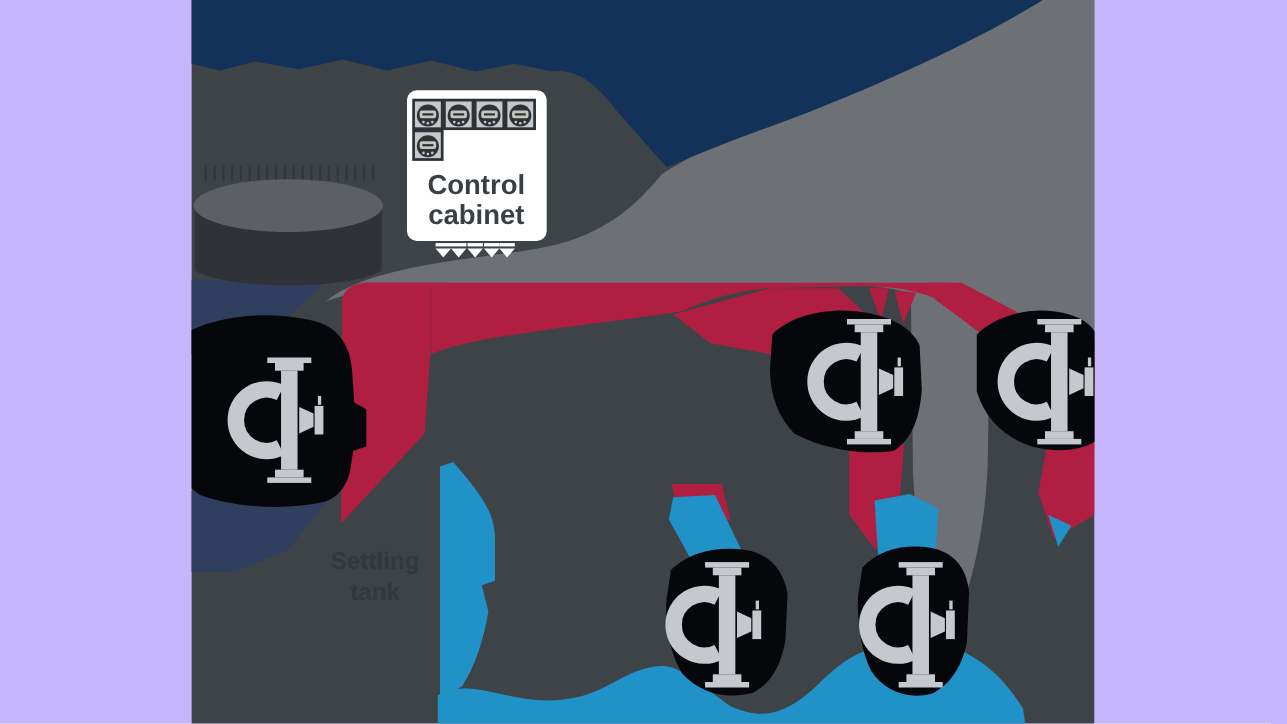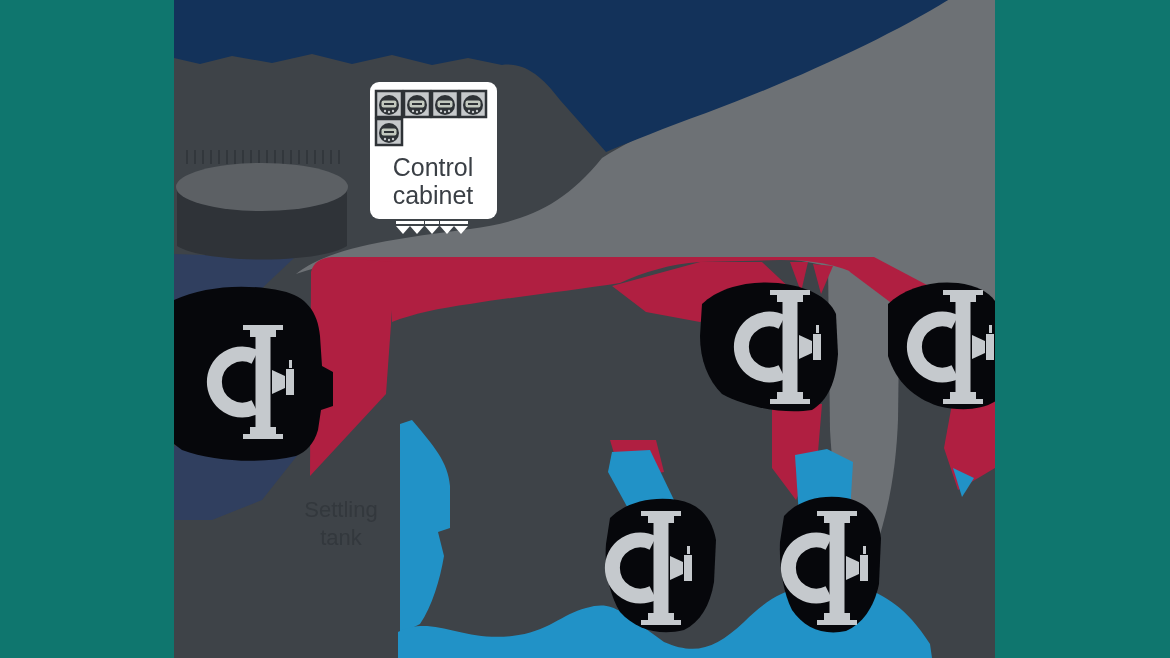--- a/index.html
+++ b/index.html
@@ -1,17 +1,17 @@
 <!DOCTYPE html>
 <html><head>
 <meta charset="utf-8">
 <style>
   html,body{margin:0;padding:0;background:#FFFFFF;}
-  #stage{position:relative;width:1170px;height:658px;background:#0f766e;overflow:hidden;
-         font-family:"Liberation Sans", sans-serif;}
+  #stage{position:relative;width:1170px;height:658px;background:#c4b5fd;overflow:hidden;
+         font-family:"Liberation Sans", sans-serif;font-weight:bold;}
   svg{position:absolute;left:0;top:0;}
   text{font-family:"Liberation Sans", sans-serif;}
   .cab-label{font-size:25px;fill:#3A3F45;}
   .tank-label{font-size:22px;fill:#33383D;}
 </style>
 </head>
 <body>
 
 <div id="stage">
 <svg width="1170" height="658" viewBox="0 0 1170 658">

